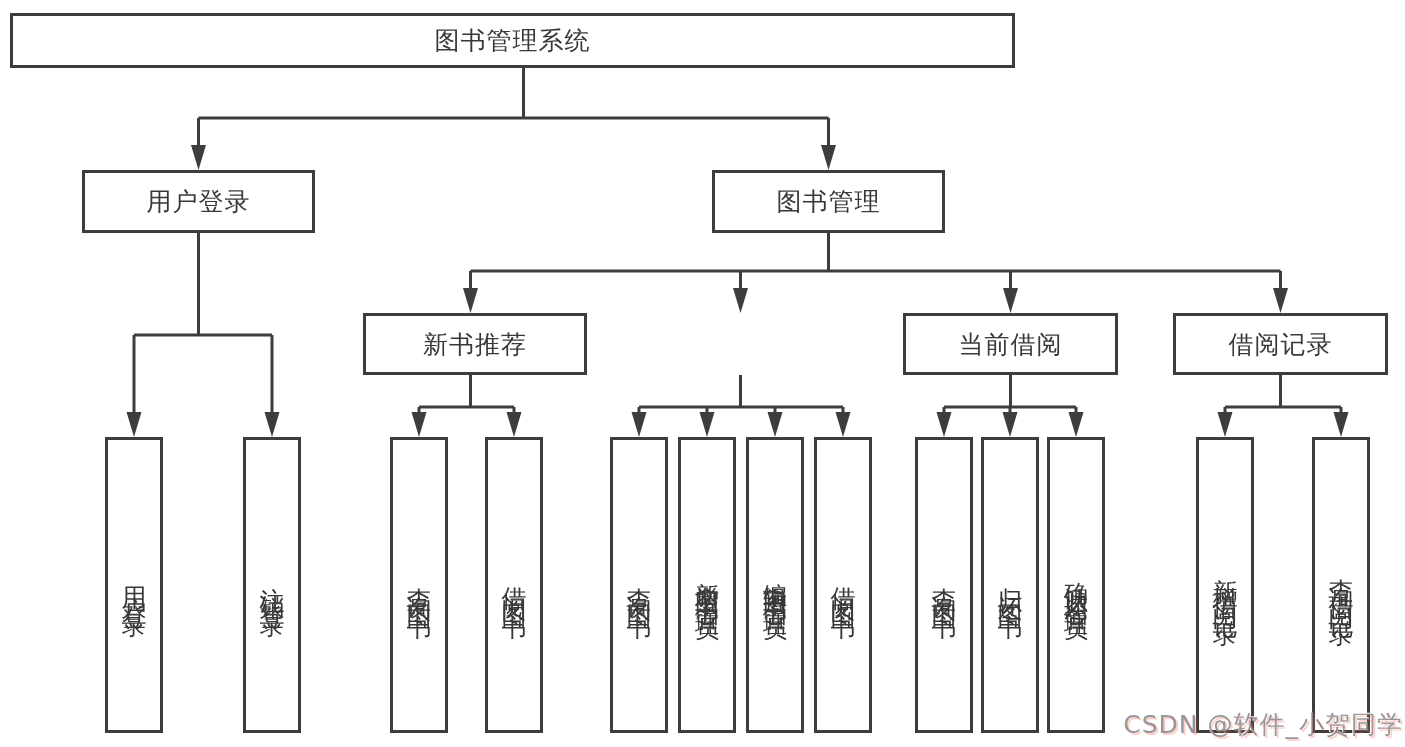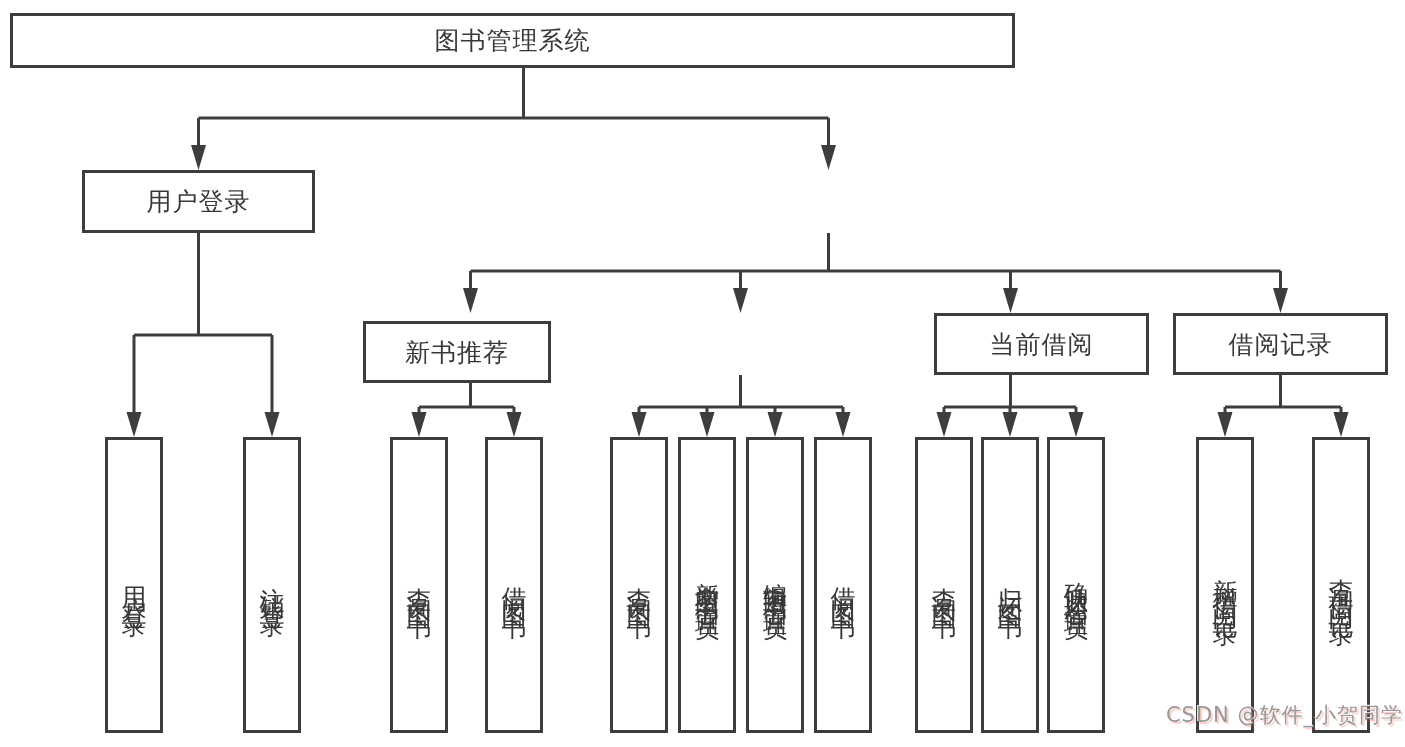--- a/index.html
+++ b/index.html
@@ -28,22 +28,22 @@
     font-size:25px;
     letter-spacing:9px;
     line-height:1;
   }
   .vtext.compact{
     font-size:24px;
     letter-spacing:5px;
   }
   .watermark{
     position:absolute;
-    right:2px;bottom:18px;
-    font-size:21px;
+    right:2px;bottom:6px;
+    font-size:25px;
     letter-spacing:1px;
     color:rgba(130,134,140,0.85);
     text-shadow:2px 2px 0 rgba(252,85,49,0.28), -1px -1px 0 rgba(255,255,255,0.9);
     white-space:nowrap;
     z-index:5;
   }
 </style>
 </head>
 <body>
 
@@ -88,23 +88,24 @@
       <polygon points="1002.5,412 1017.5,412 1010,437"></polygon>
       <polygon points="1068.5,412 1083.5,412 1076,437"></polygon>
       <polygon points="1217.5,412 1232.5,412 1225,437"></polygon>
       <polygon points="1333.5,412 1348.5,412 1341,437"></polygon>
     </g>
   </svg>
 
   <div class="box hlabel" style="left:10px;top:13px;width:1005px;height:55px;">图书管理系统</div>
 
   <div class="box hlabel" style="left:82px;top:170px;width:233px;height:63px;">用户登录</div>
+  <div class="box hlabel" style="left:712px;top:170px;width:233px;height:63px;">图书管理</div>
 
-  <div class="box hlabel" style="left:363px;top:321px;width:188px;height:62px;">新书推荐</div>
-  <div class="box hlabel" style="left:934px;top:313px;width:215px;height:62px;">当前借阅</div>
+  <div class="box hlabel" style="left:363px;top:313px;width:224px;height:62px;">新书推荐</div>
+  <div class="box hlabel" style="left:903px;top:313px;width:215px;height:62px;">当前借阅</div>
   <div class="box hlabel" style="left:1173px;top:313px;width:215px;height:62px;">借阅记录</div>
 
   <div class="box" style="left:105px;top:437px;width:58px;height:296px;">
     <span class="vtext">用户登录</span>
   </div>
   <div class="box" style="left:243px;top:437px;width:58px;height:296px;">
     <span class="vtext">注销登录</span>
   </div>
 
   <div class="box" style="left:390px;top:437px;width:58px;height:296px;">

